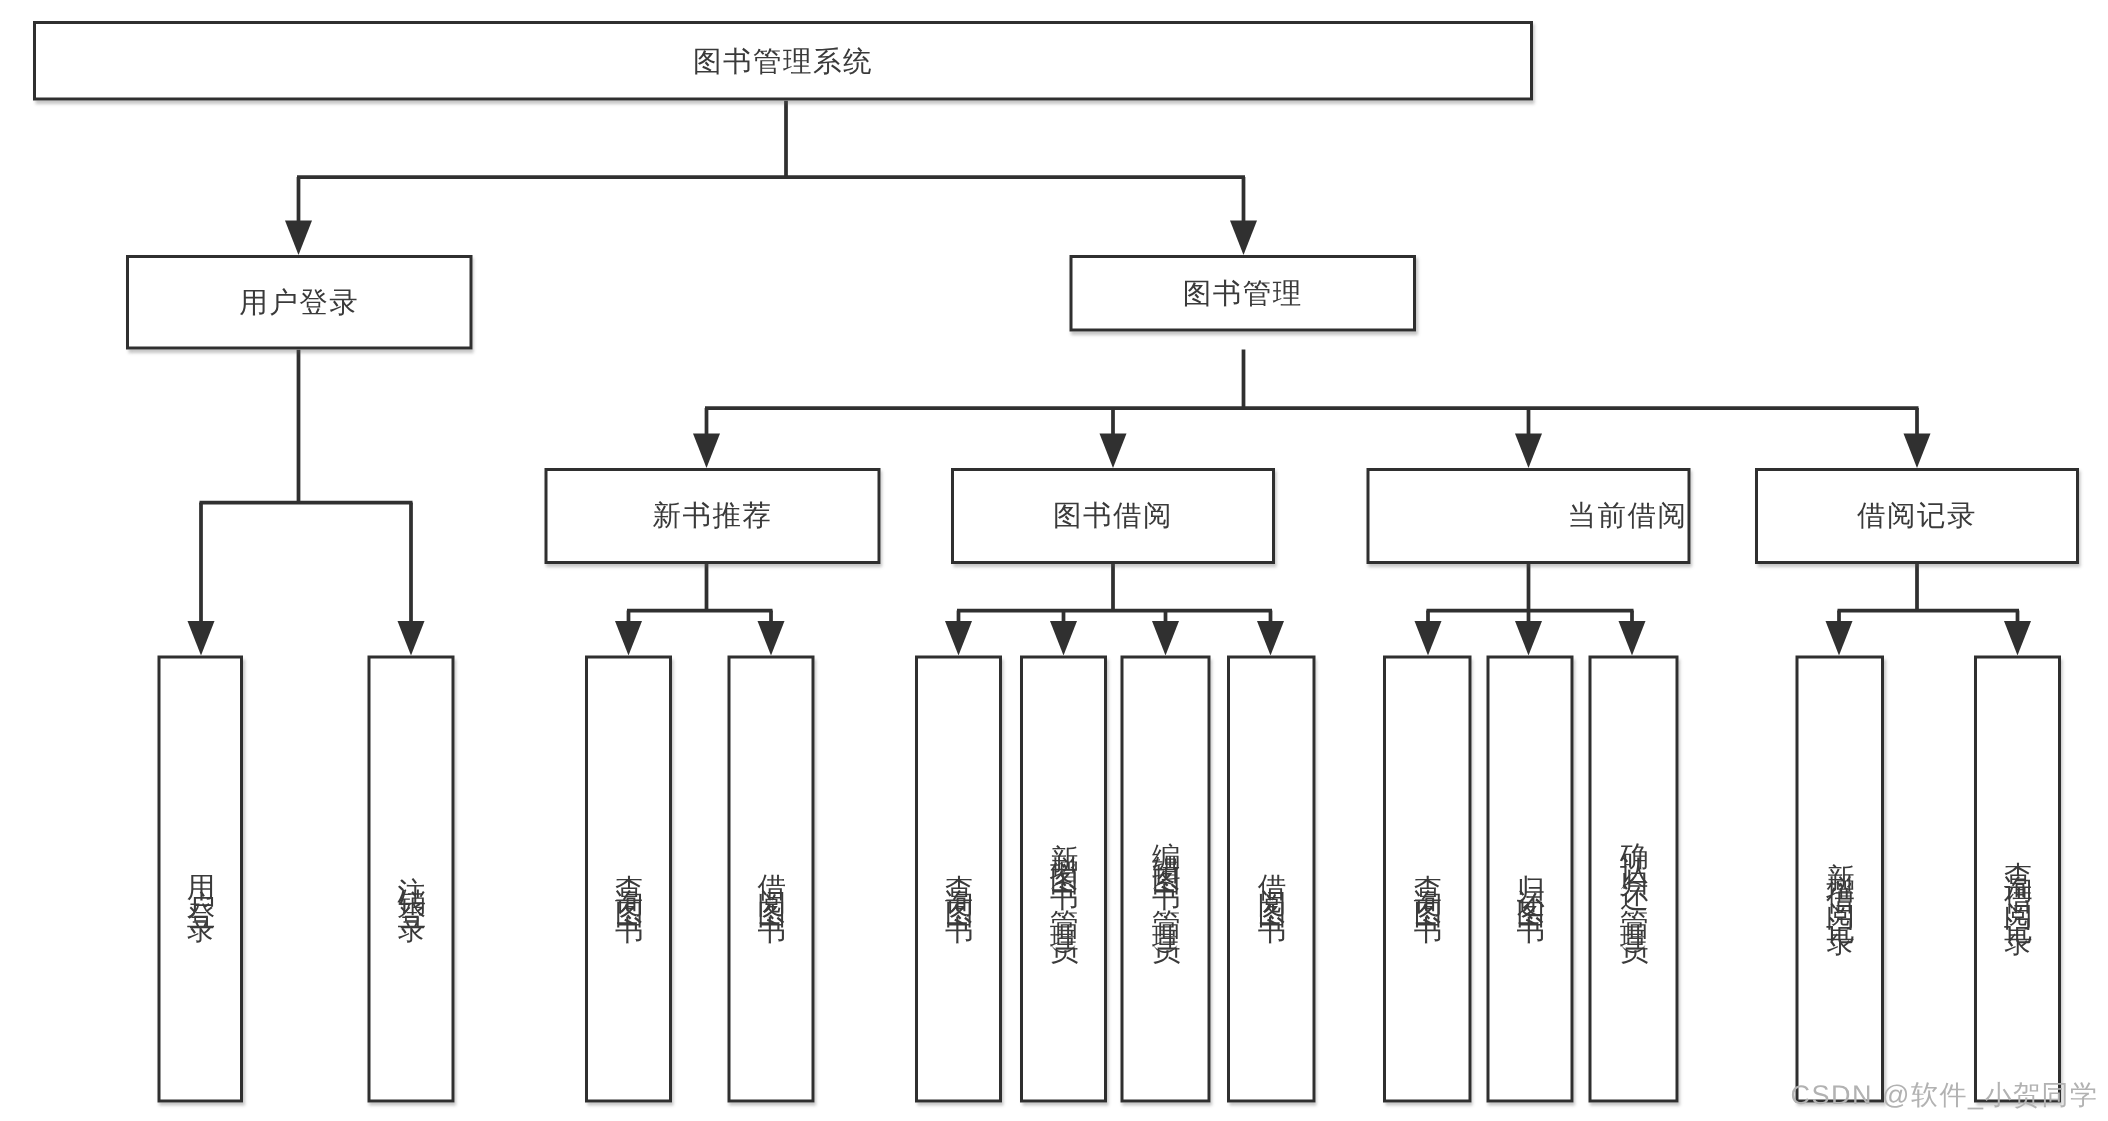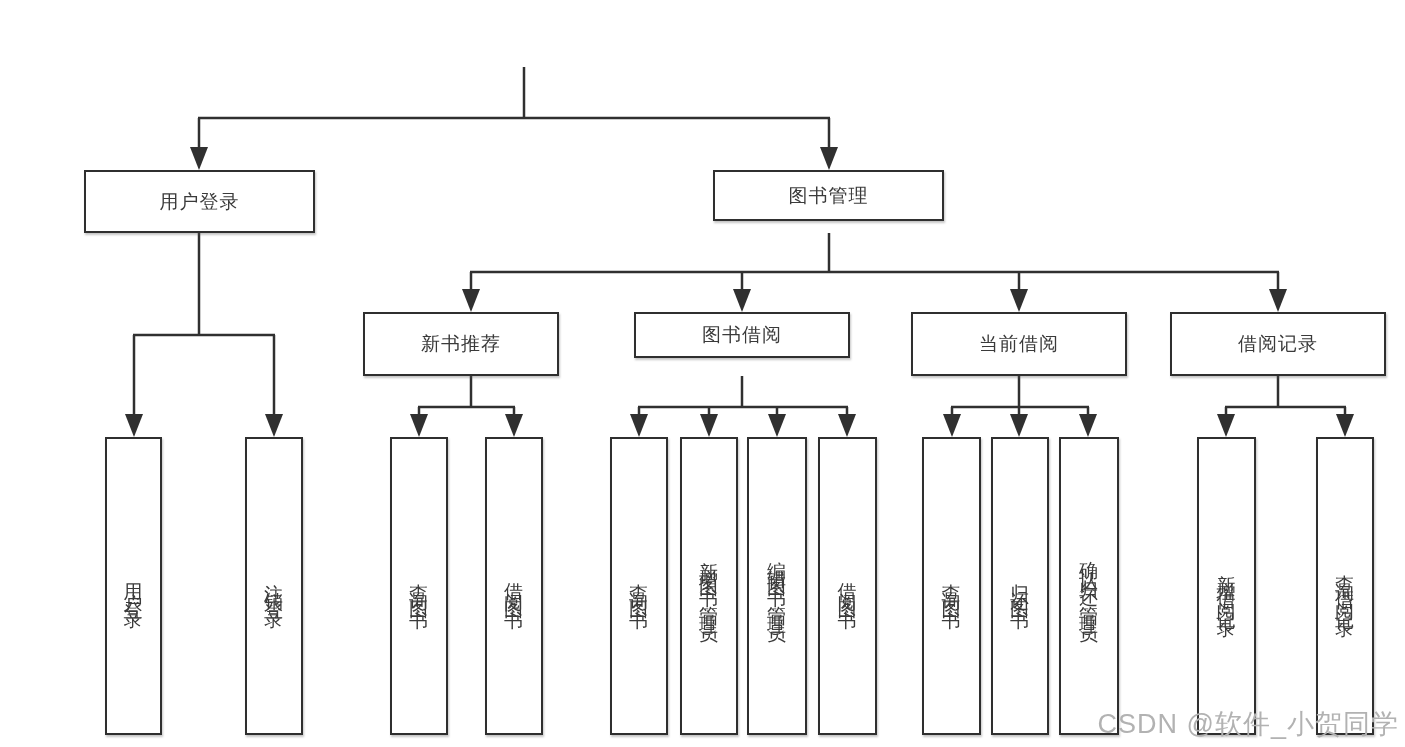--- a/index.html
+++ b/index.html
@@ -56,33 +56,33 @@
   .node.leaf .vtext {
     writing-mode: vertical-lr;
     text-orientation: mixed;
     letter-spacing: 9px;
     line-height: 1;
   }
   .watermark {
     position: absolute;
     right: 6px;
     bottom: 5px;
-    font-size: 27px;
+    font-size: 18px;
     color: #b2b2b2;
     letter-spacing: 1px;
     white-space: nowrap;
     z-index: 10;
   }
   
   #n-root          { left: 22px;   top: 14px;  width: 1000px; height: 53px; }
   #n-user-login    { left: 84px;   top: 170px; width: 231px;  height: 63px; }
   #n-book-mgmt     { left: 713px;  top: 170px; width: 231px;  height: 51px; }
-  #n-new-book      { left: 363px;  top: 312px; width: 196px;  height: 64px; }
-  #n-book-borrow   { left: 634px;  top: 312px; width: 216px;  height: 46px; }
-  #n-cur-borrow    { left: 911px;  top: 312px; width: 216px;  height: 64px; }
+  #n-new-book      { left: 363px;  top: 312px; width: 224px;  height: 64px; }
+  #n-book-borrow   { left: 634px;  top: 312px; width: 216px;  height: 64px; }
+  #n-cur-borrow    { left: 911px;  top: 312px; width: 216px;  height: 64px; justify-content: flex-end; }
   #n-records       { left: 1170px; top: 312px; width: 216px;  height: 64px; text-align: right; }
   .node.leaf       { top: 437px; height: 298px; }
   #l-login         { left: 105px;  width: 57px; }
   #l-logout        { left: 245px;  width: 58px; }
   #l-rec-query     { left: 390px;  width: 58px; }
   #l-rec-borrow    { left: 485px;  width: 58px; }
   #l-bor-query     { left: 610px;  width: 58px; }
   #l-bor-add       { left: 680px;  width: 58px; }
   #l-bor-edit      { left: 747px;  width: 60px; }
   #l-bor-borrow    { left: 818px;  width: 59px; }
@@ -150,20 +150,23 @@
     <line x1="1019" y1="407" x2="1019" y2="421"></line>
       <polygon points="1010,414 1028,414 1019,437"></polygon>
     <line x1="1088" y1="407" x2="1088" y2="421"></line>
       <polygon points="1079,414 1097,414 1088,437"></polygon>
     <line x1="1226" y1="407" x2="1226" y2="421"></line>
       <polygon points="1217,414 1235,414 1226,437"></polygon>
     <line x1="1345" y1="407" x2="1345" y2="421"></line>
       <polygon points="1336,414 1354,414 1345,437"></polygon>
   </svg>
 
+  <div class="node h" id="n-root">
+    <span>图书管理系统</span>
+  </div>
 
   <div class="node h" id="n-user-login">
     <span>用户登录</span>
   </div>
   <div class="node h" id="n-book-mgmt">
     <span>图书管理</span>
   </div>
 
   <div class="node h" id="n-new-book">
     <span>新书推荐</span>

